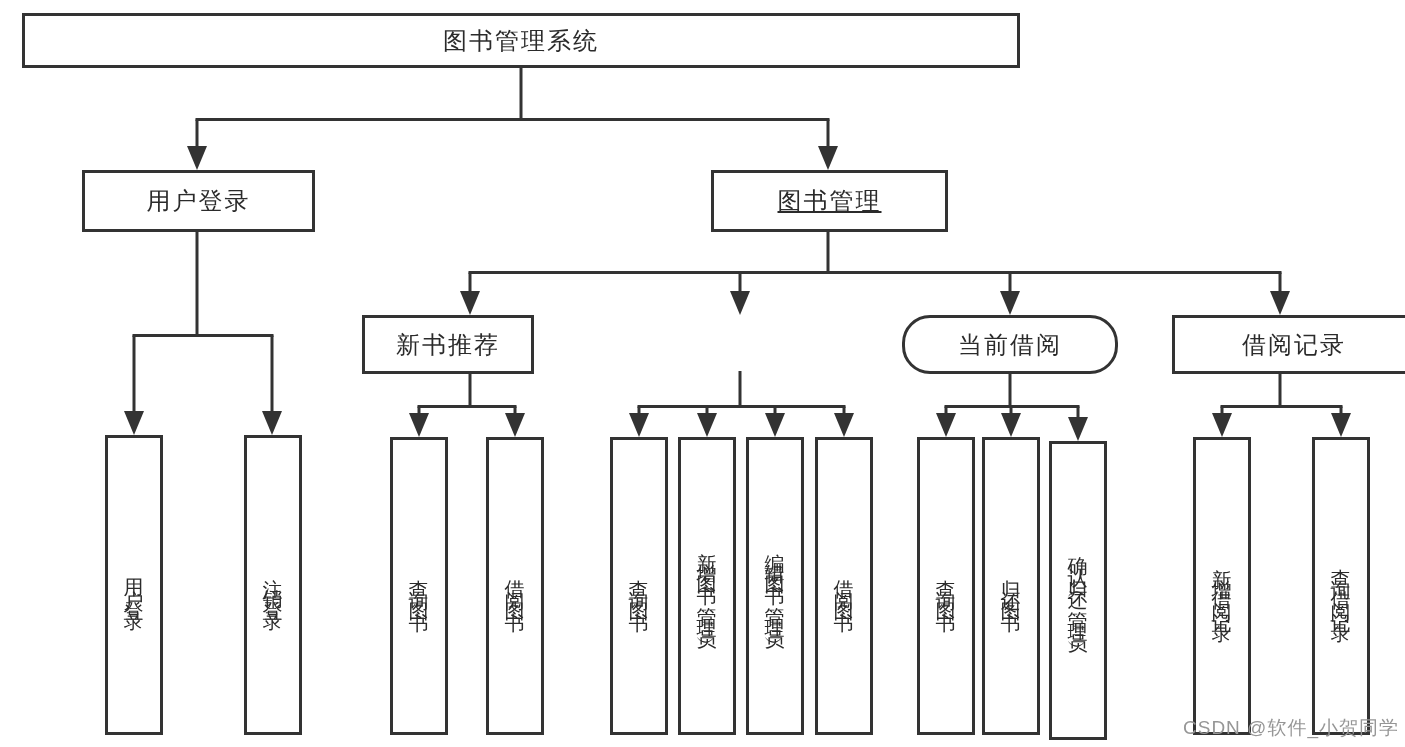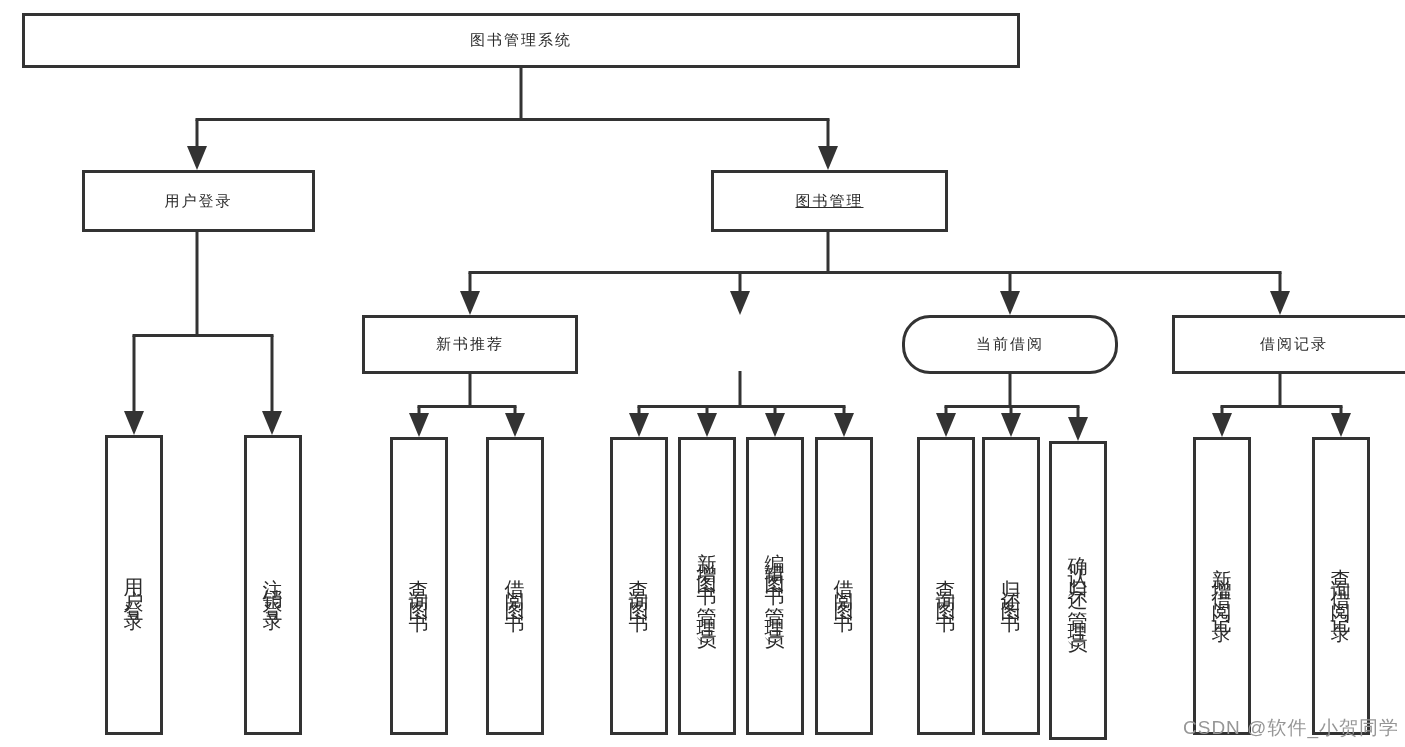--- a/index.html
+++ b/index.html
@@ -20,21 +20,21 @@
     position: absolute;
     box-sizing: border-box;
     background: #ffffff;
     border: 3px solid #333333;
     display: flex;
     align-items: center;
     justify-content: center;
     color: #2b2b2b;
   }
   .hbox {
-    font-size: 15px;
+    font-size: 24px;
     letter-spacing: 2px;
     font-weight: 500;
   }
   .vbox .vtext {
     writing-mode: vertical-rl;
     text-orientation: mixed;
     font-size: 20px;
     letter-spacing: 11px;
     line-height: 1;
     white-space: nowrap;
@@ -125,21 +125,21 @@
     <span>图书管理系统</span>
   </div>
 
   <div class="box hbox" style="left:82px; top:170px; width:233px; height:62px;">
     <span>用户登录</span>
   </div>
   <div class="box hbox" style="left:711px; top:170px; width:237px; height:62px;text-decoration:underline;">
     <span>图书管理</span>
   </div>
 
-  <div class="box hbox" style="left:362px; top:315px; width:216px; height:59px;">
+  <div class="box hbox" style="left:362px; top:315px; width:172px; height:59px;">
     <span>新书推荐</span>
   </div>
   <div class="box hbox" style="left:902px; top:315px; width:216px; height:59px;border-radius:28px;">
     <span>当前借阅</span>
   </div>
   <div class="box hbox" style="left:1172px; top:315px; width:244px; height:59px;">
     <span>借阅记录</span>
   </div>
 
   <div class="box vbox" style="left:105px; top:435px; width:58px; height:300px;">

